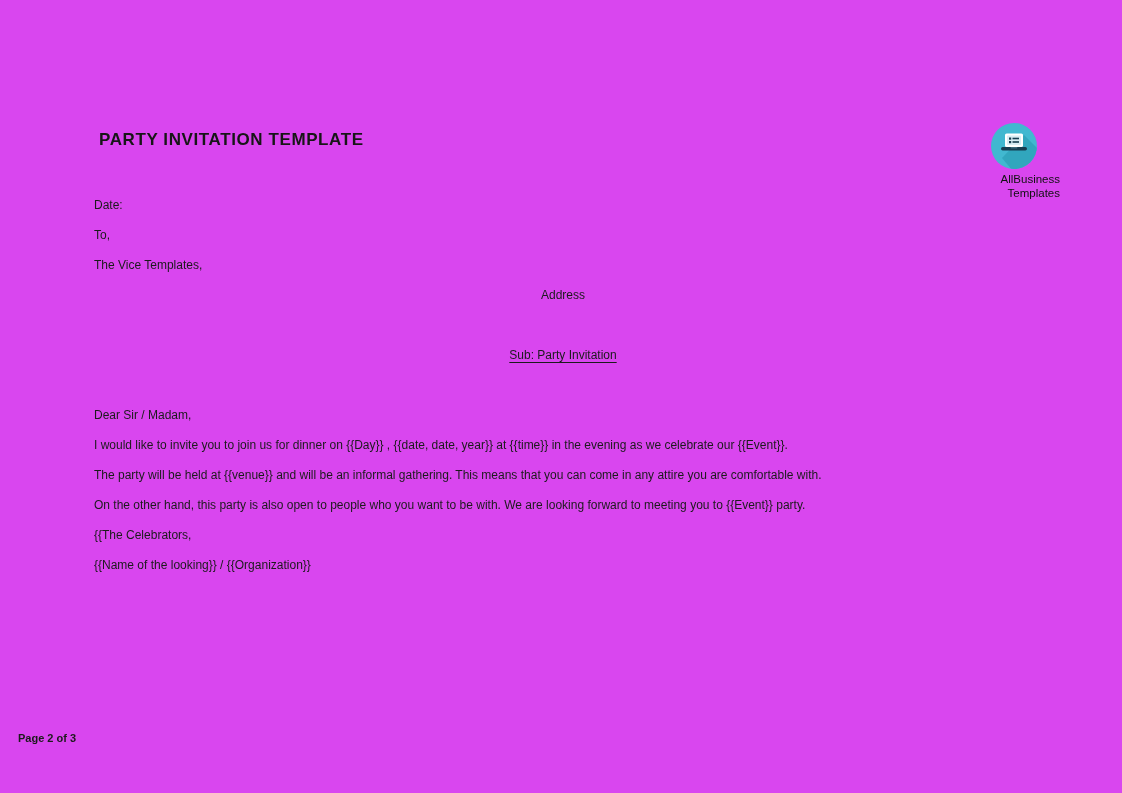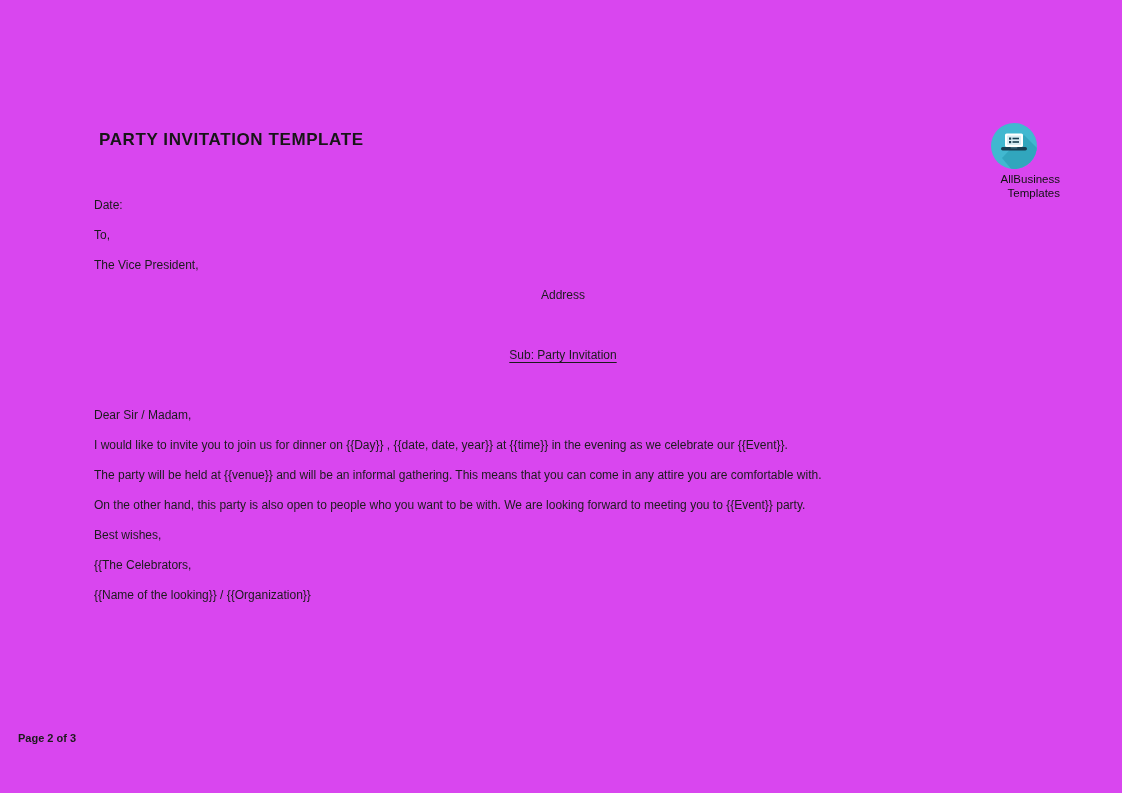--- a/index.html
+++ b/index.html
@@ -93,27 +93,26 @@
       <rect x="11" y="25" width="26" height="3.4" rx="1.7" fill="#173d50"></rect>
       <rect x="20.5" y="25" width="7" height="1.4" rx="0.7" fill="#3f6b7d"></rect>
     </svg>
     <div class="logo-text">AllBusiness</div>
     <div class="logo-text">Templates</div>
   </div>
 
   <div class="content">
     <p class="line">Date:</p>
     <p class="line">To,</p>
-    <p class="line">The Vice President,</p>
+    <p class="line">The Vice Templates,</p>
     <p class="line gap-after">Address</p>
     <p class="line gap-after"><span class="subject">Sub: Party Invitation</span></p>
     <p class="line">Dear Sir / Madam,</p>
     <p class="line">I would like to invite you to join us for dinner on {{Day}} , {{date, date, year}} at {{time}} in the evening as we celebrate our {{Event}}.</p>
     <p class="line">The party will be held at {{venue}} and will be an informal gathering. This means that you can come in any attire you are comfortable with.</p>
     <p class="line">On the other hand, this party is also open to people who you want to be with. We are looking forward to meeting you to {{Event}} party.</p>
-    <p class="line">Best wishes,</p>
     <p class="line">{{The Celebrators,</p>
     <p class="line">{{Name of the looking}} / {{Organization}}</p>
   </div>
 
   <div class="footer">Page 2 of 3</div>
 
 </div>
 
 </body></html>

